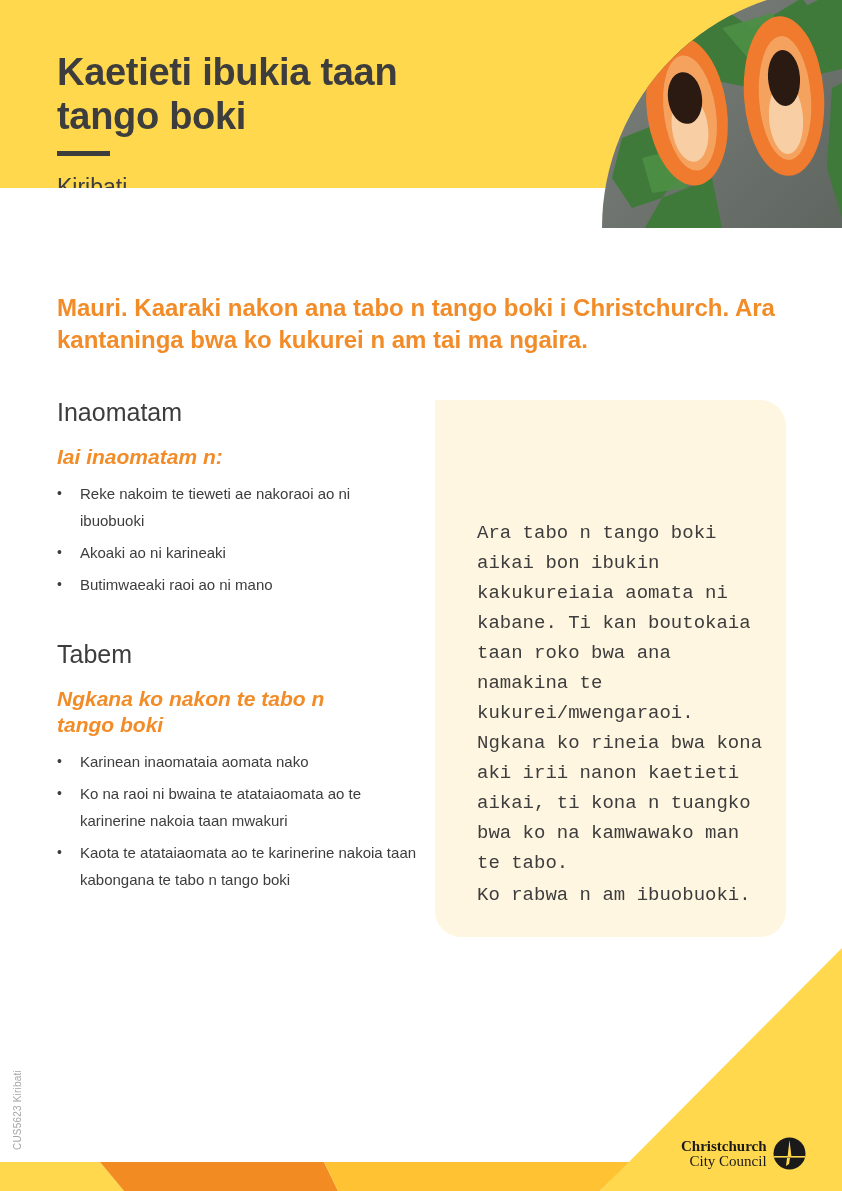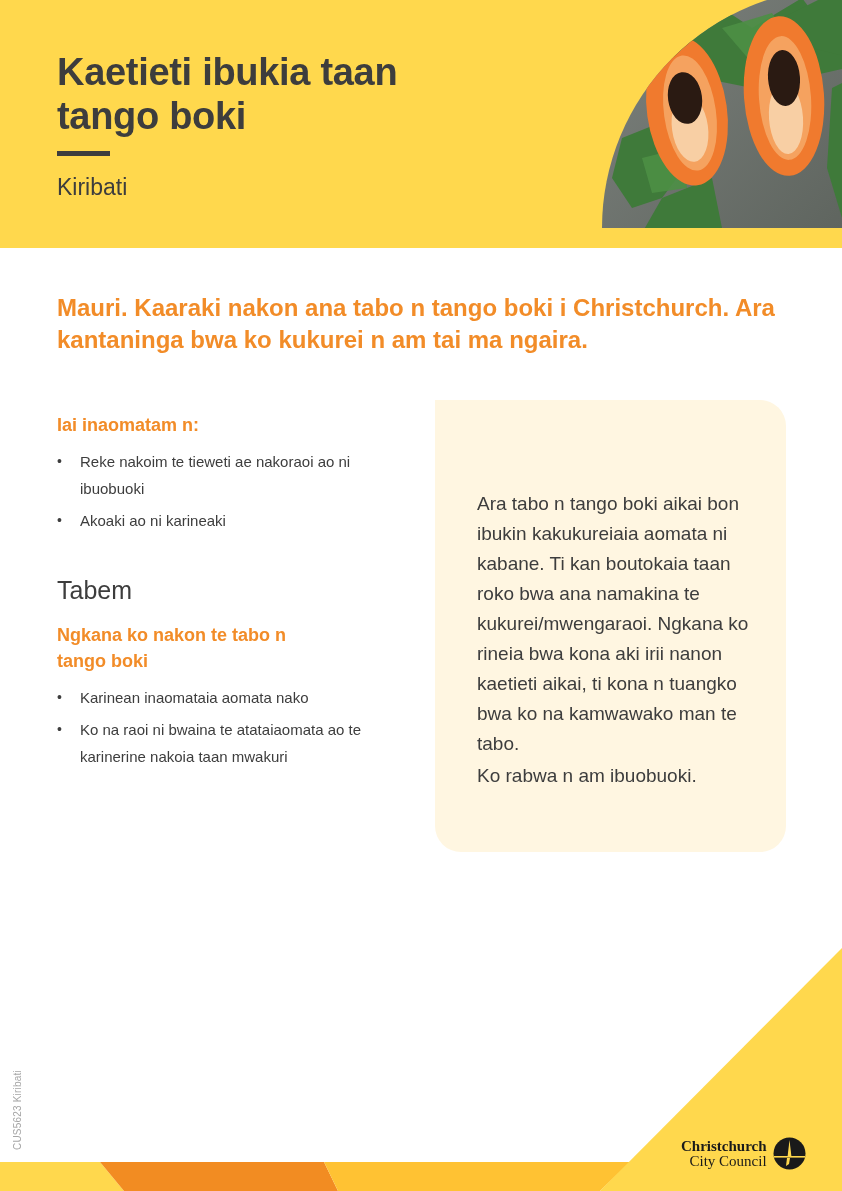--- a/index.html
+++ b/index.html
@@ -1,38 +1,38 @@
 <!DOCTYPE html>
 <html><head>
 <meta charset="utf-8">
 <style>
   * { box-sizing: border-box; margin: 0; padding: 0; }
   html, body { width: 842px; height: 1191px; background: #ffffff; overflow: hidden; }
   body { position: relative; font-family: "Liberation Sans", "DejaVu Sans", sans-serif; color: #3d3d3d; }
 
-  .header { position: absolute; left: 0; top: 0; width: 842px; height: 248px; background: #ffd84d; overflow: hidden; }
+  .header { position: absolute; left: 0; top: 0; width: 842px; height: 188px; background: #ffd84d; overflow: hidden; }
   .title { position: absolute; left: 57px; top: 50px; font-size: 38px; line-height: 44px; font-weight: bold; color: #3d3d3d; letter-spacing: -0.3px; width: 420px; }
   .title-rule { position: absolute; left: 57px; top: 151px; width: 53px; height: 5px; background: #3d3d3d; }
   .language { position: absolute; left: 57px; top: 173px; font-size: 23px; line-height: 28px; color: #3d3d3d; }
   .photo-clip { position: absolute; left: 602px; top: 0; width: 240px; height: 228px; overflow: hidden; }
   .photo-inner { position: absolute; left: 0; top: -12px; width: 480px; height: 480px; border-radius: 50%; overflow: hidden;
                  background: linear-gradient(135deg, #7d827e 0%, #5f655f 50%, #8b8f8a 100%); }
 
   .intro { position: absolute; left: 57px; top: 292px; width: 740px; font-size: 24px; line-height: 32px; font-weight: bold; color: #f28c28; }
 
   .left-col { position: absolute; left: 57px; top: 396px; width: 360px; }
   .section-heading { font-size: 25px; line-height: 32px; color: #3d3d3d; font-weight: normal; }
-  .sub-heading { font-size: 18px; line-height: 26px; font-weight: bold; color: #f28c28; margin-top: 16px; }
+  .sub-heading { font-size: 21px; line-height: 26px; font-weight: bold; color: #f28c28; margin-top: 16px; font-style: italic; }
   ul.bullets { list-style: none; margin-top: 10px; }
   ul.bullets li { position: relative; padding-left: 23px; font-size: 15px; line-height: 27px; color: #3d3d3d; margin-bottom: 5px; }
   ul.bullets li::before { content: "\2022"; position: absolute; left: 0; top: 0; font-size: 14px; color: #3d3d3d; }
   .section-2 { margin-top: 40px; }
 
-  .callout { position: absolute; left: 435px; top: 400px; width: 351px; height: 452px; background: #fff6e1;
-             border-radius: 0 26px 26px 26px; padding: 89px 20px 0 42px; }
+  .callout { position: absolute; left: 435px; top: 400px; width: 351px; height: 537px; background: #fff6e1;
+             border-radius: 0 26px 26px 26px; padding: 118px 20px 0 42px; font-family: Liberation Mono, monospace; }
   .callout p { font-size: 19px; line-height: 30px; color: #3d3d3d; }
   .callout p + p { margin-top: 2px; }
 
   .doc-code { position: absolute; left: 12px; top: 1150px; transform-origin: left top; transform: rotate(-90deg);
               font-size: 10px; color: #a6a6a6; white-space: nowrap; letter-spacing: 0.2px; }
 
   .footer-svg { position: absolute; left: 0; top: 0; width: 842px; height: 1191px; pointer-events: none; }
 
   .logo { position: absolute; left: 681px; top: 1137px; display: flex; align-items: center; }
   .logo-text { font-family: "Liberation Serif", "DejaVu Serif", serif; color: #1a1a1a; text-align: right; line-height: 15px; }
@@ -75,32 +75,35 @@
       <ellipse cx="184" cy="130" rx="17" ry="36" fill="#f8cfa4" transform="rotate(-4 184 130)"></ellipse>
       <ellipse cx="182" cy="90" rx="16" ry="28" fill="#2a1a12" transform="rotate(-4 182 90)"></ellipse>
     </svg>
   </div>
 </div>
 
 <p class="intro">Mauri. Kaaraki nakon ana tabo n tango boki i Christchurch. Ara kantaninga bwa ko kukurei n am tai ma ngaira.</p>
 
 <div class="left-col">
   <section>
+    <h2 class="section-heading">Inaomatam</h2>
     <h3 class="sub-heading">Iai inaomatam n:</h3>
     <ul class="bullets">
       <li>Reke nakoim te tieweti ae nakoraoi ao ni ibuobuoki</li>
       <li>Akoaki ao ni karineaki</li>
+      <li>Butimwaeaki raoi ao ni mano</li>
     </ul>
   </section>
   <section class="section-2">
     <h2 class="section-heading">Tabem</h2>
     <h3 class="sub-heading" style="width:270px">Ngkana ko nakon te tabo n tango boki</h3>
     <ul class="bullets">
       <li>Karinean inaomataia aomata nako</li>
       <li>Ko na raoi ni bwaina te atataiaomata ao te karinerine nakoia taan mwakuri</li>
+      <li>Kaota te atataiaomata ao te karinerine nakoia taan kabongana te tabo n tango boki</li>
     </ul>
   </section>
 </div>
 
 <div class="callout">
   <p style="width:290px">Ara tabo n tango boki aikai bon ibukin kakukureiaia aomata ni kabane. Ti kan boutokaia taan roko bwa ana namakina te kukurei/mwengaraoi. Ngkana ko rineia bwa kona aki irii nanon kaetieti aikai, ti kona n tuangko bwa ko na kamwawako man te tabo.</p>
   <p>Ko rabwa n am ibuobuoki.</p>
 </div>
 
 <svg class="footer-svg" viewBox="0 0 842 1191" xmlns="http://www.w3.org/2000/svg">

